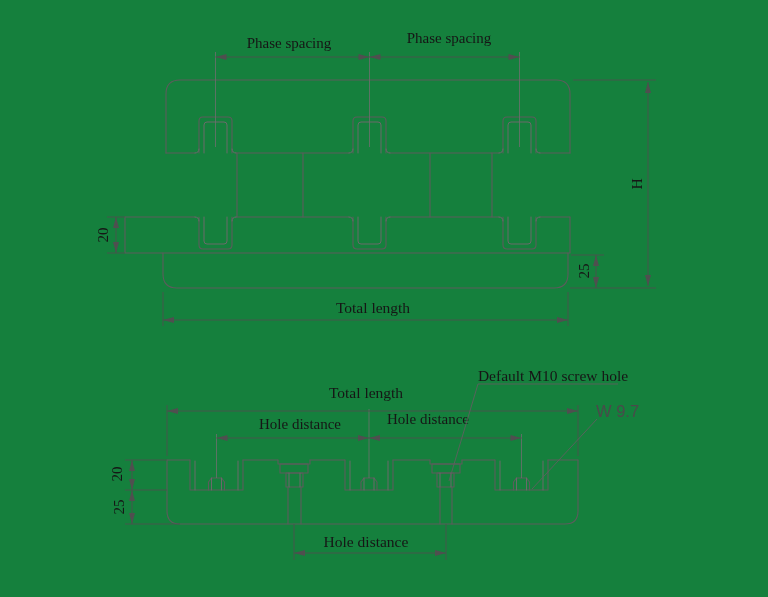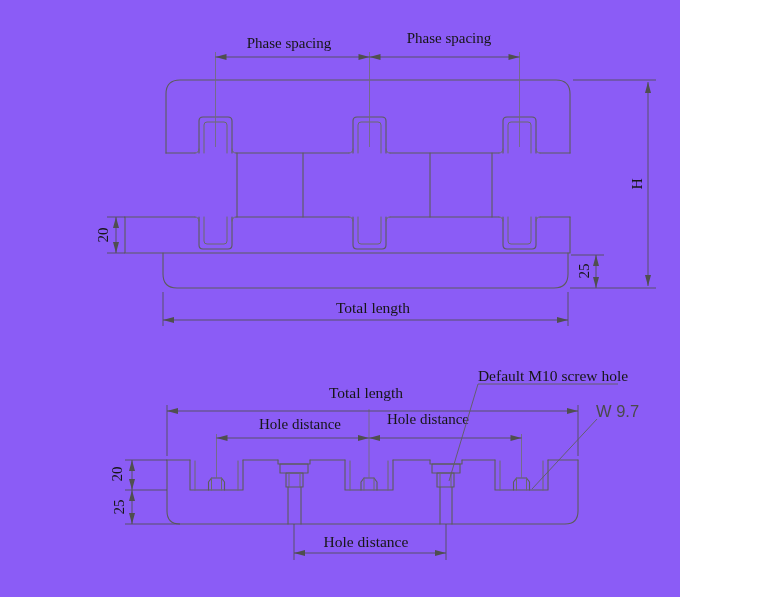--- a/index.html
+++ b/index.html
@@ -1,16 +1,16 @@
 <!DOCTYPE html>
 <html><head>
 <meta charset="utf-8">
 <style>
   html,body{margin:0;padding:0;background:#ffffff;}
-  .canvas{width:680px;height:597px;background:#8b5cf6;position:relative;overflow:hidden;}
+  .canvas{width:768px;height:597px;background:#15803d;position:relative;overflow:hidden;}
   svg{display:block;}
   .geo{stroke:#5c5c5c;stroke-width:1.1;fill:none;stroke-linecap:round;stroke-linejoin:round;}
   .geo2{stroke:#6a6a6a;stroke-width:1;fill:none;stroke-linecap:round;}
   .dim{stroke:#4f4f4f;stroke-width:.85;fill:none;}
   .cl{stroke:#6f6f6f;stroke-width:.8;fill:none;}
   .ldr{stroke:#5f5f5f;stroke-width:.9;fill:none;}
   .arrows{marker-start:url(#arw);marker-end:url(#arw);}
   text{font-family:"Liberation Serif","DejaVu Serif",serif;font-size:15.5px;fill:#161616;}
   text.sm{font-size:15px;}
   text.sans{font-family:"Liberation Sans","DejaVu Sans",sans-serif;font-size:16.5px;fill:#4a4a4a;}

